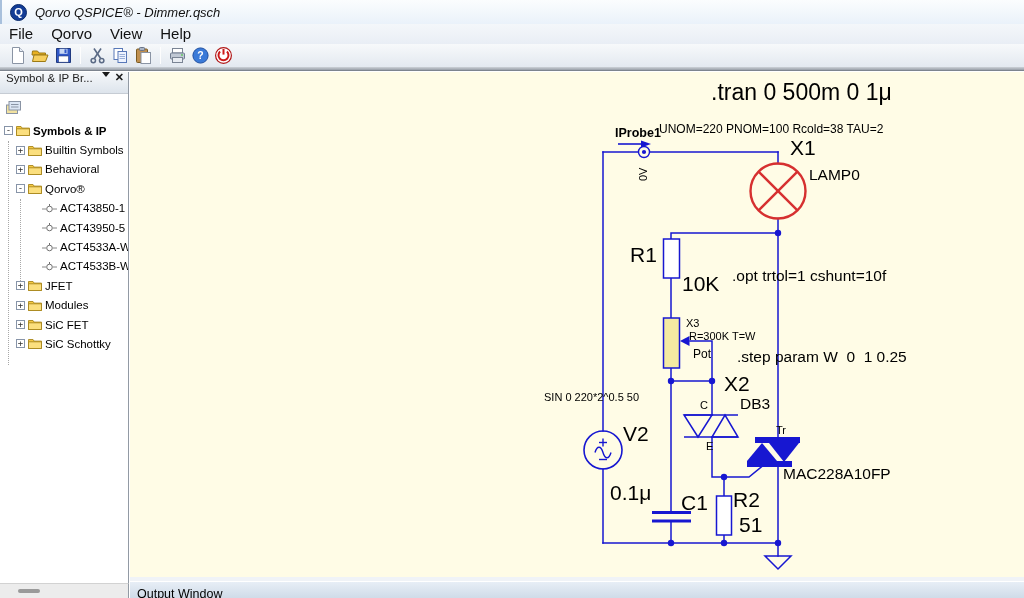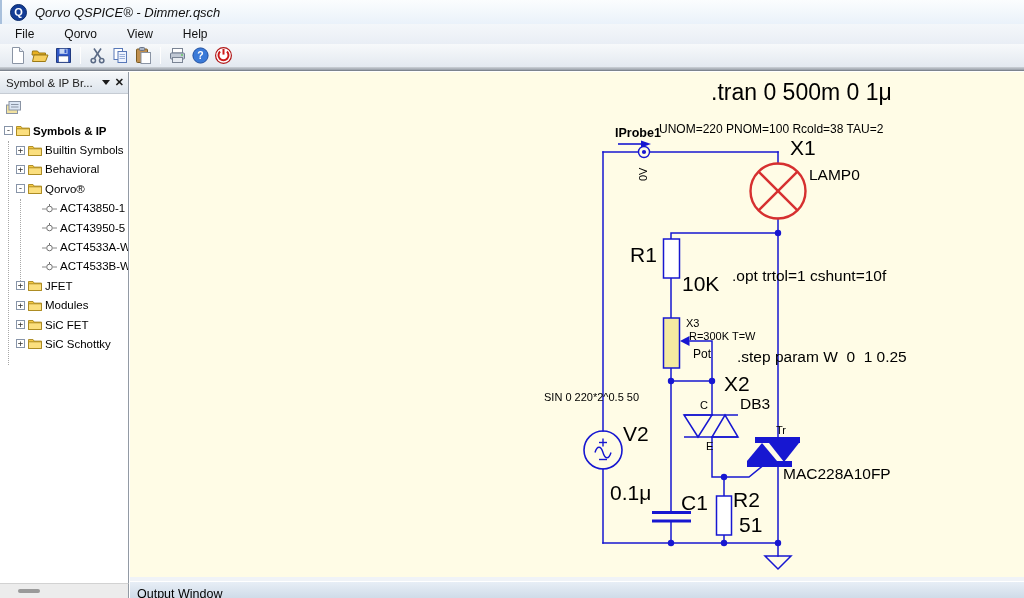--- a/index.html
+++ b/index.html
@@ -10,36 +10,36 @@
   .titlebar { position:absolute; left:0; top:0; width:1024px; height:24px;
     background:linear-gradient(#fbfdfe,#eaf2fa); border-left:2px solid #a8c0dc;
     display:flex; align-items:center; padding-left:8px; }
   .logo { width:17px; height:17px; border-radius:50%; background:#123c96; color:#fff;
     font-size:11px; font-weight:bold; display:flex; align-items:center; justify-content:center;
     border:1px solid #0a2a6a; }
   .title { margin-left:8px; font-size:13px; color:#111;font-style:italic; }
 
   .menubar { position:absolute; left:0; top:24px; width:1024px; height:20px;
     background:linear-gradient(#f4f7fa,#e9eef5); display:flex; align-items:center; }
-  .menuitem { font-size:12px; color:#111; padding:0 15px; height:20px; line-height:20px; cursor:default; }
+  .menuitem { font-size:15px; color:#111; padding:0 9px; height:20px; line-height:20px; cursor:default; }
 
   .toolbar { position:absolute; left:0; top:44px; width:1024px; height:23px;
     background:linear-gradient(#f7f9fb,#e3e9f0); display:flex; align-items:center; padding-left:6px; }
   .tbtn { width:23px; height:21px; display:flex; align-items:center; justify-content:center; }
   .tsep { width:1px; height:17px; background:#aab2bc; border-right:1px solid #fdfdfd; margin:0 5px; }
 
   .chrome-sep { position:absolute; left:0; top:67px; width:1024px; height:4px;
     background:linear-gradient(#cdd2d8,#989fa8); border-bottom:1px solid #7d848e; }
 
   
   .sidebar { position:absolute; left:0; top:72px; width:129px; height:511px; background:#fff;
     border-right:1px solid #929aa4; overflow:hidden; }
   .sb-header { position:absolute; left:0; top:0; width:128px; height:22px;
     background:linear-gradient(#f6f8fa,#dde4ec); border-bottom:1px solid #c6ccd4;
-    display:flex; align-items:center; font-size:11.5px; color:#222; padding:0 4px 0 6px; }
+    display:flex; align-items:flex-start; font-size:11.5px; color:#222; padding:0 4px 0 6px; }
   .sb-title { flex:1 1 auto; white-space:nowrap; overflow:hidden; }
   .sb-dd { width:0; height:0; border-left:4px solid transparent; border-right:4px solid transparent;
     border-top:5px solid #1a1a1a; margin:0 5px 0 2px; }
   .sb-close { font-size:11px; font-weight:bold; color:#1a1a1a; line-height:11px; }
   .sb-tools { position:absolute; left:0; top:22px; width:128px; height:27px; display:flex; align-items:center; padding-left:5px; }
   .tree { position:absolute; left:0; top:49px; width:128px; height:462px; font-size:11.5px; color:#000; }
   .trow { position:relative; height:19.4px; display:flex; align-items:center; white-space:nowrap; overflow:hidden; }
   .lvl0 { padding-left:4px; } .lvl1 { padding-left:16px; } .lvl2 { padding-left:42px; }
   .tog { width:9px; height:9px; border:1px solid #8794a8; background:#fff; font-size:9px; line-height:7px;
     text-align:center; color:#333; margin-right:3px; flex:0 0 auto; font-family:"DejaVu Sans Mono",monospace; }

